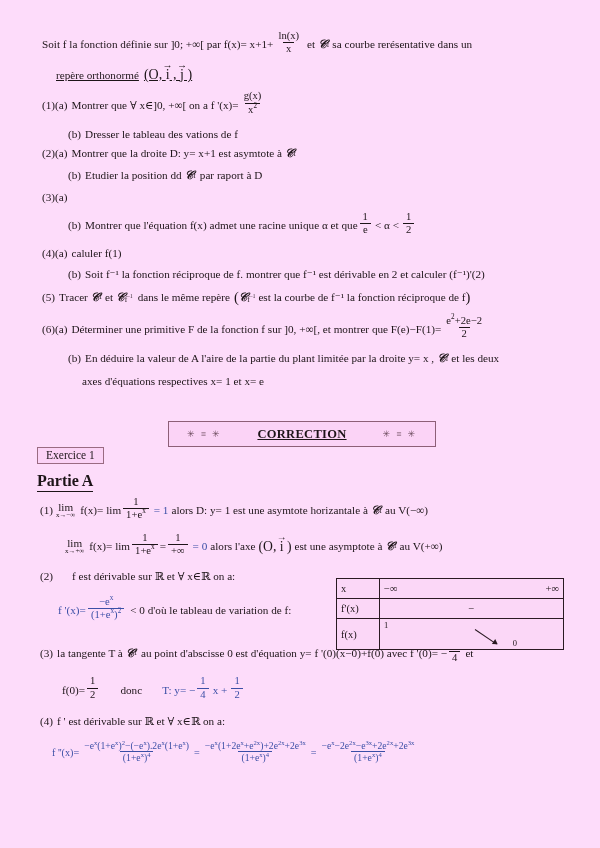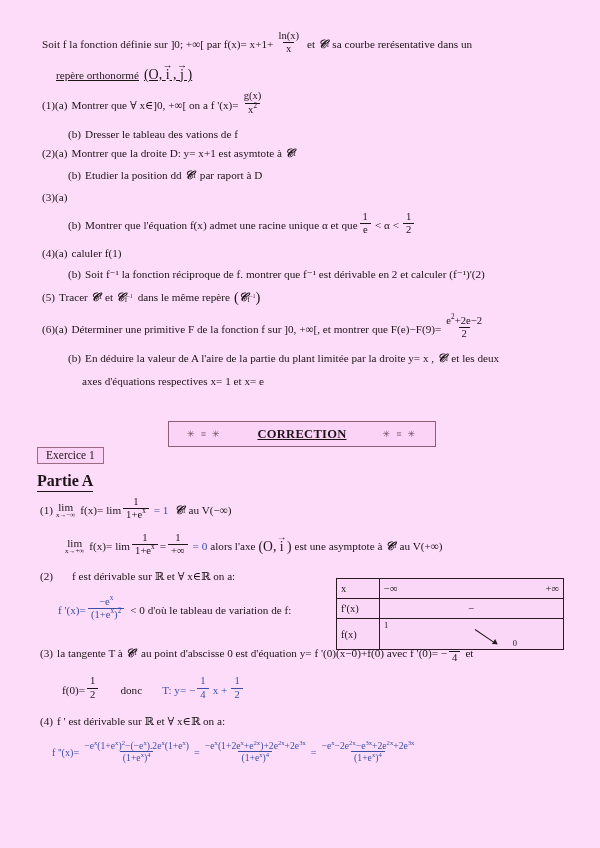--- a/index.html
+++ b/index.html
@@ -155,26 +155,27 @@
       <span style="margin-left:4px;">Tracer</span>
       <span class="script" style="margin-left:3px;">𝒞</span>
         <sub>f</sub>
       <span style="margin:0 3px;">et</span>
       <span class="script">𝒞</span>
         <sub>f<sup>−1</sup></sub>
       <span style="margin-left:5px;">dans le même repère</span>
       <span style="font-size:1.3em;margin-left:4px;">(</span>
       <span class="script">𝒞</span>
         <sub>f<sup>−1</sup></sub>
+      <span style="margin-left:3px;">est la courbe de f⁻¹ la fonction réciproque de f</span>
       <span style="font-size:1.3em;">)</span>
     </div>
 
     <div class="ln row" style="padding-top:9px;">
       <span>(6)(a)</span>
-      <span style="margin-left:4px;">Déterminer une primitive F de la fonction f sur ]0, +∞[, et montrer que F(e)−F(9)=</span>
+      <span style="margin-left:4px;">Déterminer une primitive F de la fonction f sur ]0, +∞[, et montrer que F(e)−F(1)=</span>
       <span class="frac">
         <span class="num">e<sup>2</sup>+2e−2</span>
         <span class="den">2</span>
       </span>
     </div>
 
     <div class="ln row ind" style="padding-top:8px;">
       <span>(b)</span>
       <span style="margin-left:4px;">En déduire la valeur de A l'aire de la partie du plant limitée par la droite y= x ,</span>
       <span class="script" style="margin-left:3px;">𝒞</span>
@@ -204,20 +205,21 @@
       <span class="limbox">
         <span class="lt">lim</span>
         <span class="lb">x→−∞</span>
       </span>
       <span style="margin-left:2px;">f(x)= lim</span>
       <span class="frac">
         <span class="num">1</span>
         <span class="den">1+e<sup>x</sup></span>
       </span>
       <span class="blue" style="margin:0 3px;">= 1</span>
+      <span>alors D: y= 1 est une asymtote horizantale à</span>
       <span class="script" style="margin-left:3px;">𝒞</span>
         <sub>f</sub>
       <span style="margin-left:3px;">au V(−∞)</span>
     </div>
 
     <div class="ln eqline" style="padding-left:22px;padding-top:9px;">
       <span class="limbox">
         <span class="lt">lim</span>
         <span class="lb">x→+∞</span>
       </span>

